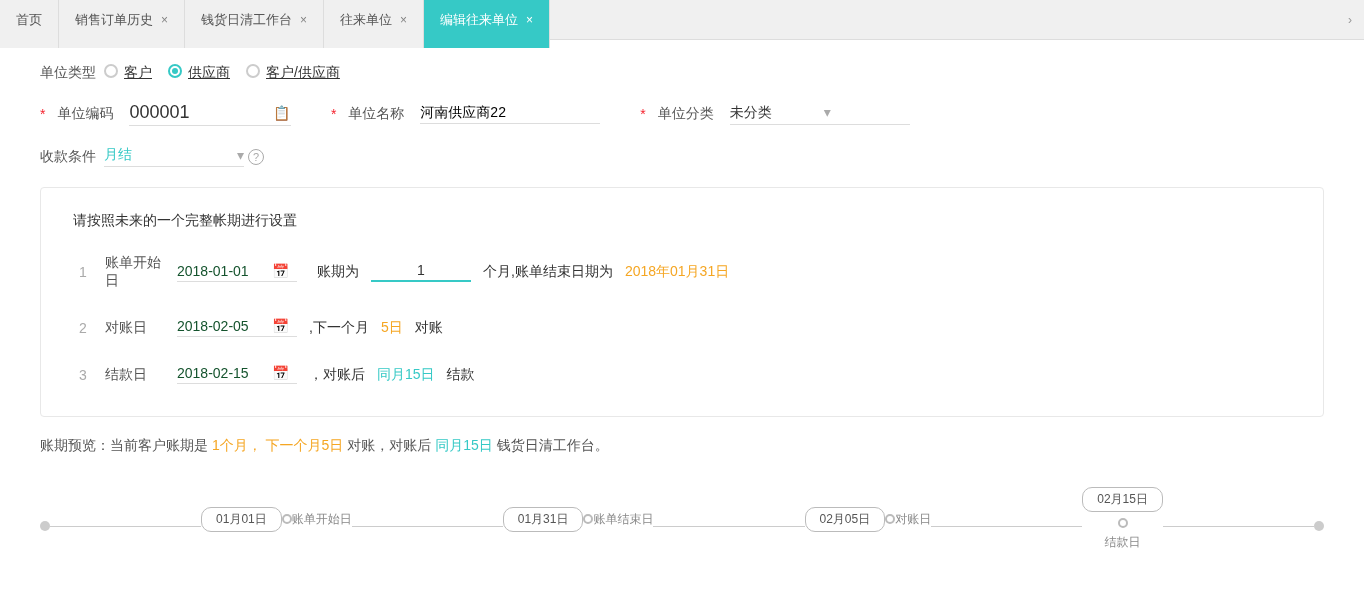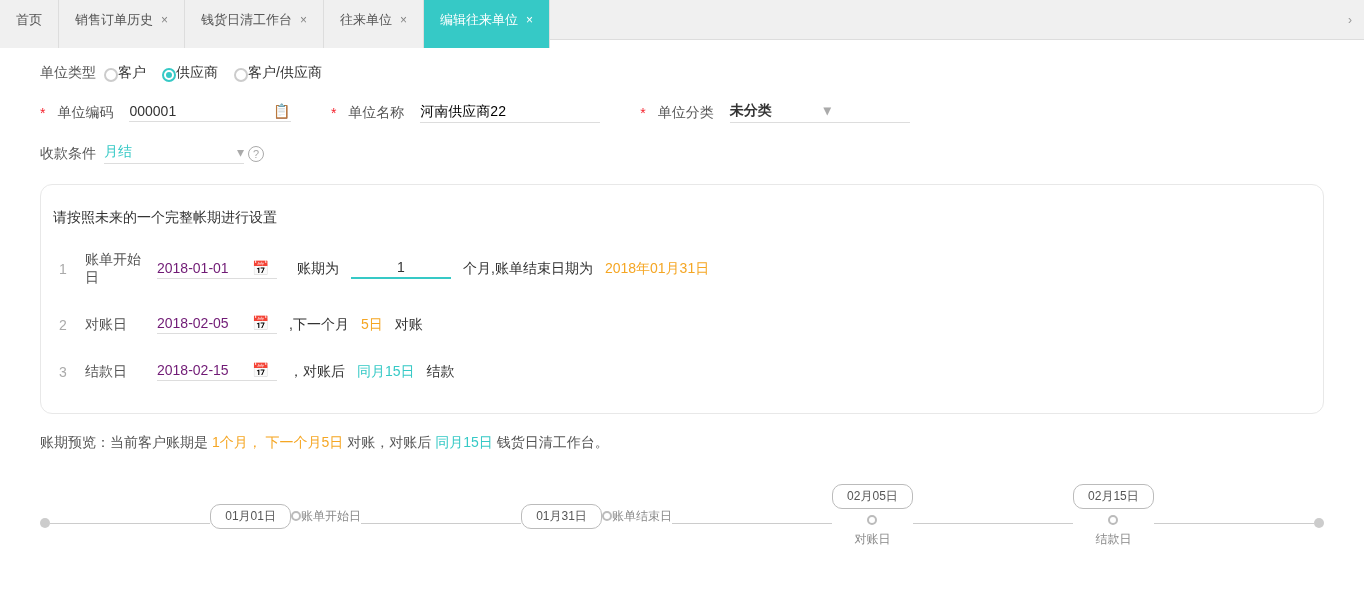--- a/index.html
+++ b/index.html
@@ -70,23 +70,24 @@
     }
 
     
     .radio-group {
       display: flex;
       align-items: center;
       gap: 16px;
     }
     .radio-item {
       display: flex;
-      align-items: flex-end;
-      gap: 0;
-      cursor: pointer;
+      align-items: flex-start;
+      gap: 6px;
+      cursor: pointer;
+      text-decoration: underline;
     }
     .radio-circle {
       width: 14px;
       height: 14px;
       border-radius: 50%;
       border: 2px solid #ccc;
       background: #fff;
       display: inline-block;
     }
     .radio-circle.checked {
@@ -107,48 +108,47 @@
     }
     .field-with-icon {
       display: flex;
       align-items: center;
       border-bottom: 1px solid #ddd;
       padding-bottom: 2px;
     }
     .field-with-icon input {
       border: none;
       outline: none;
-      font-size: 14px;
+      font-size: 18px;
       color: #333;
       background: transparent;
       width: 140px;
     }
     .field-icon {
       color: #aaa;
       margin-left: 4px;
       cursor: pointer;
     }
 
     
     .select-field {
       display: flex;
       border-bottom: 1px solid #ddd;
       padding-bottom: 2px;
       cursor: pointer;
       min-width: 180px;
-      font-weight: bold;
     }
     .select-field span { flex: 1; }
     .select-arrow { color: #aaa; margin-left: 8px; }
 
     
     .section-box {
       border: 1px solid #e8e8e8;
-      border-radius: 12px;
-      padding: 24px 12px;
+      border-radius: 4px;
+      padding: 24px 32px;
       margin-bottom: 20px;
     }
     .section-title {
       font-size: 14px;
       color: #333;
       margin-bottom: 24px;
     }
 
     
     .setting-row {
@@ -170,21 +170,21 @@
       display: flex;
       align-items: center;
       border-bottom: 1px solid #ddd;
       padding-bottom: 2px;
       min-width: 120px;
     }
     .date-field input {
       border: none;
       outline: none;
       font-size: 14px;
-      color: #701a75;
+      color: #14532d;
       background: transparent;
       width: 95px;
     }
     .cal-icon {
       color: #36c9c6;
       cursor: pointer;
       font-size: 14px;
     }
 
     .period-input {
@@ -379,21 +379,21 @@
     <div style="flex:1;height:1px;background:#ccc;margin-top:14px;"></div>
 
     <div style="display:flex;flex-direction:row;align-items:center;flex-shrink:0;">
       <div style="border:1px solid #bbb;border-radius:10px;padding:3px 14px;font-size:12px;color:#555;background:#fff;white-space:nowrap;">01月31日</div>
       <div style="width:10px;height:10px;border-radius:50%;border:2px solid #bbb;background:#fff;margin:6px 0;"></div>
       <div style="font-size:12px;color:#888;white-space:nowrap;">账单结束日</div>
     </div>
 
     <div style="flex:1;height:1px;background:#ccc;margin-top:14px;"></div>
 
-    <div style="display:flex;flex-direction:column;align-items:center;flex-shrink:0;">
+    <div style="display:flex;align-items:center;flex-shrink:0;">
       <div style="border:1px solid #bbb;border-radius:10px;padding:3px 14px;font-size:12px;color:#555;background:#fff;white-space:nowrap;">02月05日</div>
       <div style="width:10px;height:10px;border-radius:50%;border:2px solid #bbb;background:#fff;margin:6px 0;"></div>
       <div style="font-size:12px;color:#888;white-space:nowrap;">对账日</div>
     </div>
 
     <div style="flex:1;height:1px;background:#ccc;margin-top:14px;"></div>
 
     <div style="display:flex;flex-direction:column;align-items:center;flex-shrink:0;">
       <div style="border:1px solid #bbb;border-radius:10px;padding:3px 14px;font-size:12px;color:#555;background:#fff;white-space:nowrap;">02月15日</div>
       <div style="width:10px;height:10px;border-radius:50%;border:2px solid #bbb;background:#fff;margin:6px 0;"></div>

